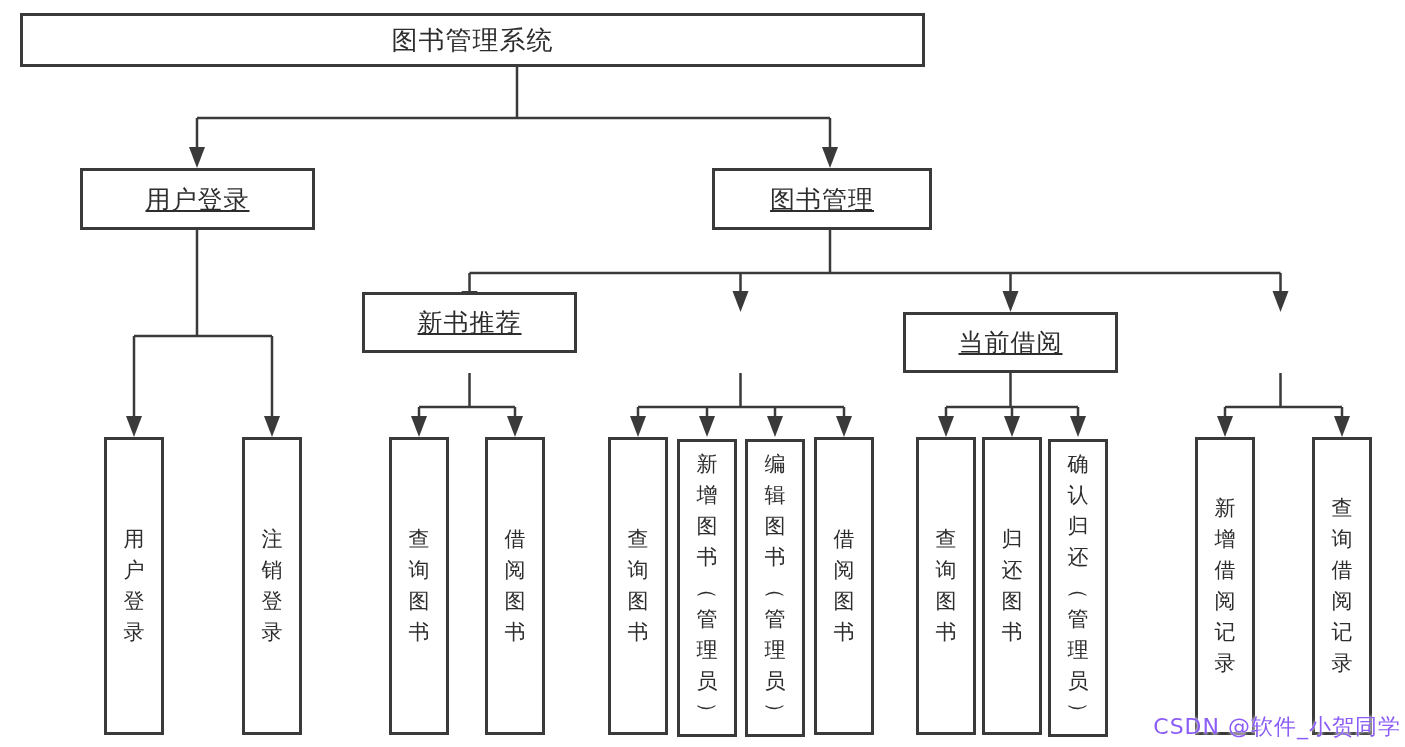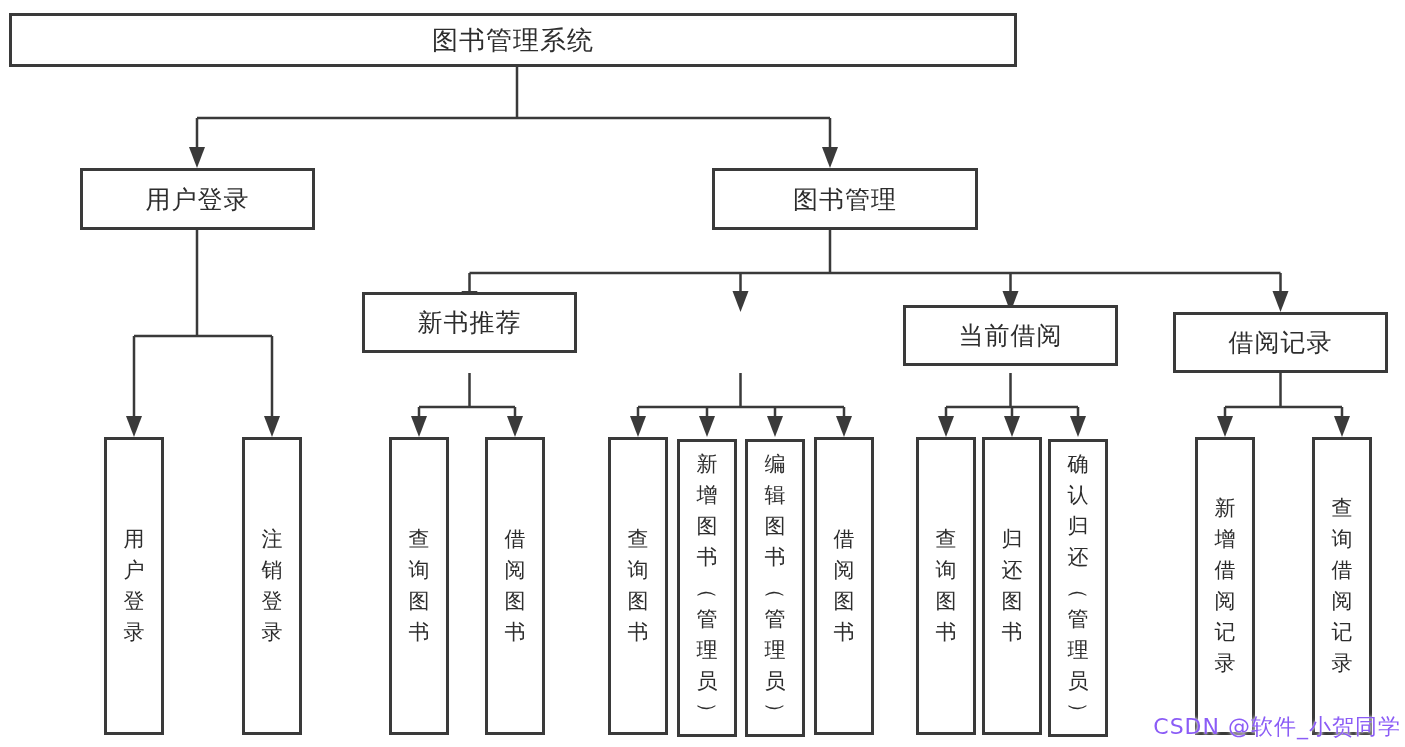--- a/index.html
+++ b/index.html
@@ -4,21 +4,21 @@
 <style>
   html,body { margin:0; padding:0; background:#ffffff; }
   body { width:1405px; height:747px; position:relative; overflow:hidden;
          font-family:"DejaVu Sans", sans-serif; color:#2d2d2d; }
   .stage { position:absolute; left:0; top:0; width:1405px; height:747px; }
   svg.connectors { position:absolute; left:0; top:0; width:1405px; height:747px; }
   .node { position:absolute; box-sizing:border-box; background:#ffffff;
           border:3px solid #3a3a3a; display:flex; align-items:center;
           justify-content:center; color:#2d2d2d; }
   .root-node { font-size:26px; letter-spacing:1px; }
-  .h-node  { font-size:25px; letter-spacing:1px; }
+  .h-node  { font-size:25px; letter-spacing:1px;text-decoration:underline; }
   .v-node  { font-size:21px; flex-direction:column; }
   .v-node span { display:block; height:31px; line-height:31px; width:100%;
                  text-align:center; }
   .v-node span.rot { transform:rotate(90deg); }
   .watermark { position:absolute; right:4px; bottom:5px; font-size:22px;
                color:#8b5cf6; letter-spacing:1px; white-space:nowrap;
                text-shadow:0 0 2px #ffffff, 0 0 4px #ffffff; }
 </style>
 </head>
 <body>
@@ -76,39 +76,36 @@
       <polygon points="767,416 783,416 775,437"></polygon>
       <polygon points="836,416 852,416 844,437"></polygon>
       <polygon points="938,416 954,416 946,437"></polygon>
       <polygon points="1004,416 1020,416 1012,437"></polygon>
       <polygon points="1070,416 1086,416 1078,437"></polygon>
       <polygon points="1217,416 1233,416 1225,437"></polygon>
       <polygon points="1334,416 1350,416 1342,437"></polygon>
     </g>
   </svg>
 
-  <div class="node root-node" style="left:9px;top:13px;width:1008px;height:54px">
+  <div class="node root-node" style="left:20px;top:13px;width:905px;height:54px">
     <span>图书管理系统</span>
   </div>
 
   <div class="node h-node" style="left:80px;top:168px;width:235px;height:62px">
     <span>用户登录</span>
   </div>
-  <div class="node h-node" style="left:712px;top:168px;width:266px;height:62px">
+  <div class="node h-node" style="left:712px;top:168px;width:220px;height:62px">
     <span>图书管理</span>
   </div>
 
   <div class="node h-node" style="left:362px;top:292px;width:215px;height:61px">
     <span>新书推荐</span>
   </div>
-  <div class="node h-node" style="left:903px;top:305px;width:215px;height:61px">
+  <div class="node h-node" style="left:903px;top:312px;width:215px;height:61px">
     <span>当前借阅</span>
-  </div>
-  <div class="node h-node" style="left:1173px;top:312px;width:215px;height:61px">
-    <span>借阅记录</span>
   </div>
 
   <div class="node v-node" style="left:104px;top:437px;width:60px;height:298px">
       <span>用</span>
       <span>户</span>
       <span>登</span>
       <span>录</span>
     </div>
   <div class="node v-node" style="left:242px;top:437px;width:60px;height:298px">
       <span>注</span>

